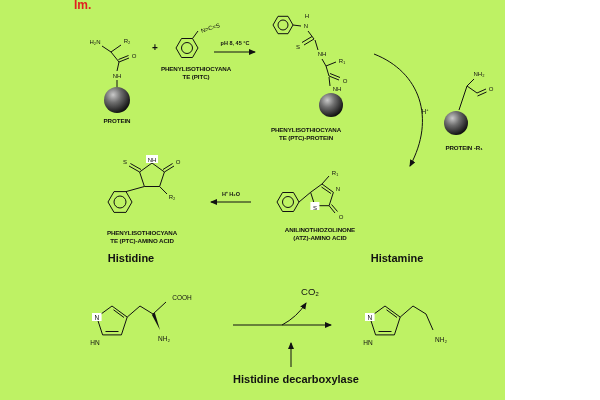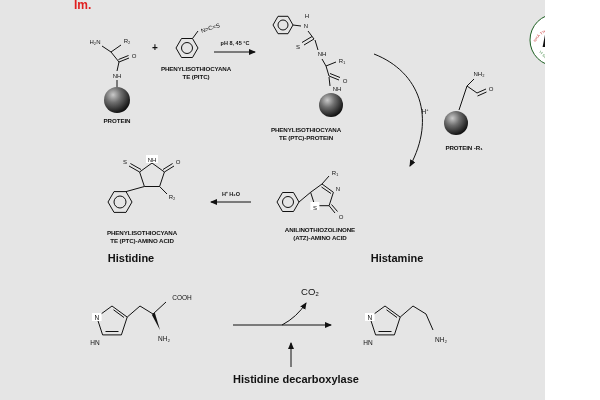--- a/index.html
+++ b/index.html
@@ -1,17 +1,17 @@
 <!DOCTYPE html>
 <html><head>
 <meta charset="utf-8">
 <style>
   html,body{margin:0;padding:0;background:#fff;}
-  .stage{position:relative;width:505px;height:400px;background:#e5e5e5;overflow:hidden;
-         font-family:"Liberation Sans",sans-serif;padding-left:40px;}
+  .stage{position:relative;width:505px;height:400px;background:#bef264;overflow:hidden;
+         font-family:"Liberation Sans",sans-serif;}
   .corner-text{position:absolute;left:74px;top:-2px;color:#e02020;font-size:12px;
                font-weight:bold;font-family:"Liberation Sans",sans-serif;}
   svg{position:absolute;left:0;top:0;}
   svg text{font-family:"Liberation Sans",sans-serif;fill:#111;}
   .atom{font-size:6px;}
   .atom2{font-size:6.5px;}
   .tinylbl{font-size:5.5px;font-weight:bold;}
   .namelbl{font-size:6.2px;font-weight:bold;letter-spacing:-0.1px;}
   .head{font-size:11px;font-weight:bold;}
   .enzyme{font-size:11px;font-weight:bold;}

